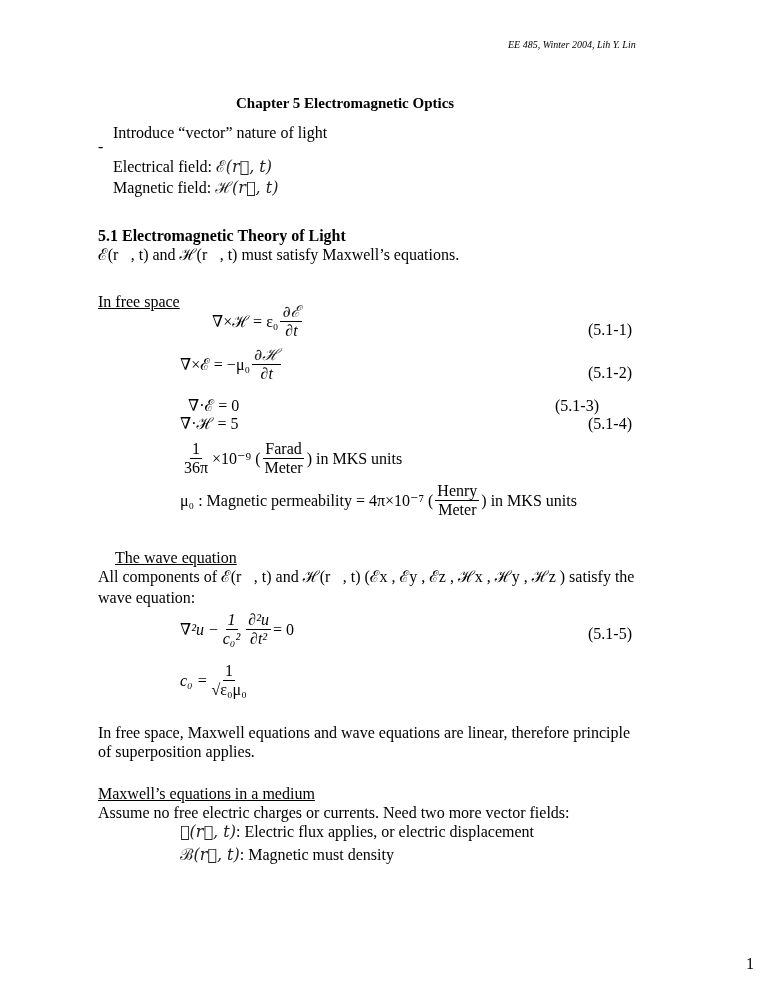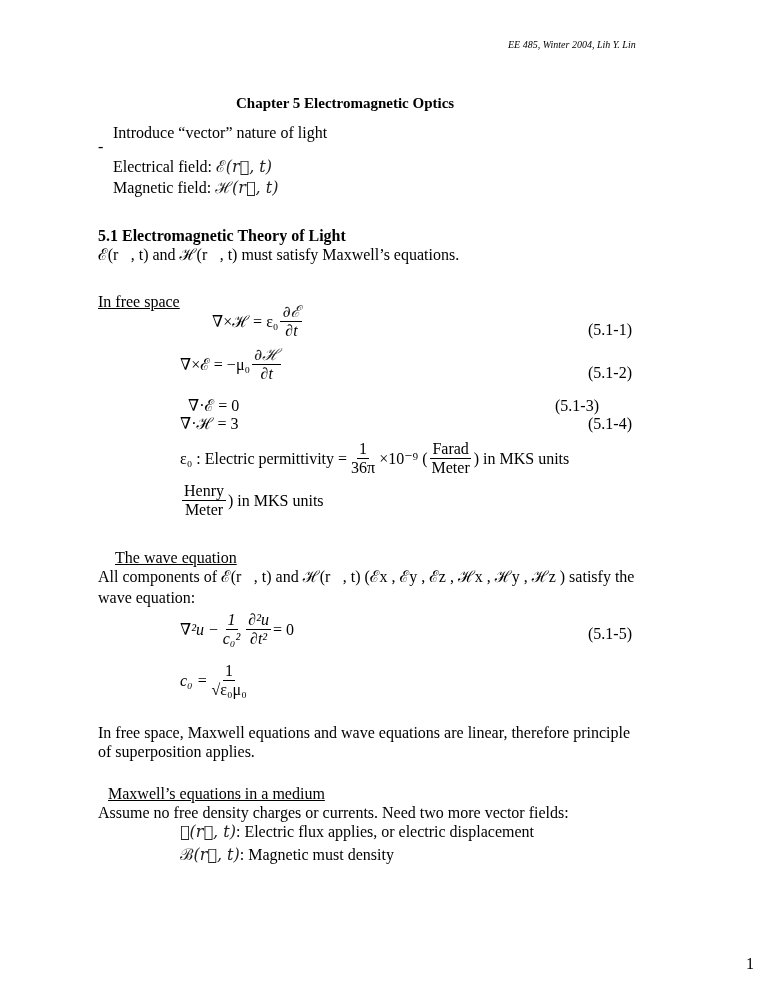--- a/index.html
+++ b/index.html
@@ -54,38 +54,38 @@
   <span>∇×ℰ = −μ₀</span>
   <span class="frac">
     <span class="num script">∂ℋ</span>
     <span class="den italic">∂t</span>
   </span>
 </div>
 <div class="abs body" style="left:588px; top:363px;">(5.1-2)</div>
 
 <div class="abs body" style="left:188px; top:396px;">∇·ℰ = 0</div>
 <div class="abs body" style="left:555px; top:396px;">(5.1-3)</div>
-<div class="abs body" style="left:180px; top:414px;">∇·ℋ = 3</div>
+<div class="abs body" style="left:180px; top:414px;">∇·ℋ = 5</div>
 <div class="abs body" style="left:588px; top:414px;">(5.1-4)</div>
 
 <div class="abs body eqrow" style="left:180px; top:440px;">
-  <span>ε₀ : Electric permittivity =</span>
   <span class="frac">
     <span class="num">1</span>
     <span class="den">36π</span>
   </span>
   <span>×10⁻⁹ (</span>
   <span class="frac">
     <span class="num">Farad</span>
     <span class="den">Meter</span>
   </span>
   <span>) in MKS units</span>
 </div>
 
 <div class="abs body eqrow" style="left:180px; top:482px;">
+  <span>μ₀ : Magnetic permeability = 4π×10⁻⁷ (</span>
   <span class="frac">
     <span class="num">Henry</span>
     <span class="den">Meter</span>
   </span>
   <span>) in MKS units</span>
 </div>
 
 <div class="abs body ul" style="left:115px; top:548px;">The wave equation</div>
 <div class="abs body" style="left:98px; top:567px; width:582px;">All components of ℰ(r⃗, t) and ℋ(r⃗, t) (ℰx , ℰy , ℰz , ℋx , ℋy , ℋz ) satisfy the</div>
 <div class="abs body" style="left:98px; top:588px;">wave equation:</div>
@@ -108,22 +108,22 @@
   <span class="italic">c₀ =</span>
   <span class="frac">
     <span class="num">1</span>
     <span class="den">√ε₀μ₀</span>
   </span>
 </div>
 
 <div class="abs body" style="left:98px; top:723px;">In free space, Maxwell equations and wave equations are linear, therefore principle</div>
 <div class="abs body" style="left:98px; top:742px;">of superposition applies.</div>
 
-<div class="abs body ul" style="left:108px; top:784px;">Maxwell’s equations in a medium</div>
-<div class="abs body" style="left:98px; top:803px;">Assume no free density charges or currents. Need two more vector fields:</div>
+<div class="abs body ul" style="left:98px; top:784px;">Maxwell’s equations in a medium</div>
+<div class="abs body" style="left:98px; top:803px;">Assume no free electric charges or currents. Need two more vector fields:</div>
 <div class="abs body" style="left:180px; top:822px;">
   <span class="script">𝒟(r⃗, t)</span><span>: Electric flux applies, or electric displacement</span>
 </div>
 <div class="abs body" style="left:180px; top:845px;">
   <span class="script">ℬ(r⃗, t)</span><span>: Magnetic must density</span>
 </div>
 
 <div class="abs body" style="left:746px; top:954px;">1</div>
 
 </body></html>

